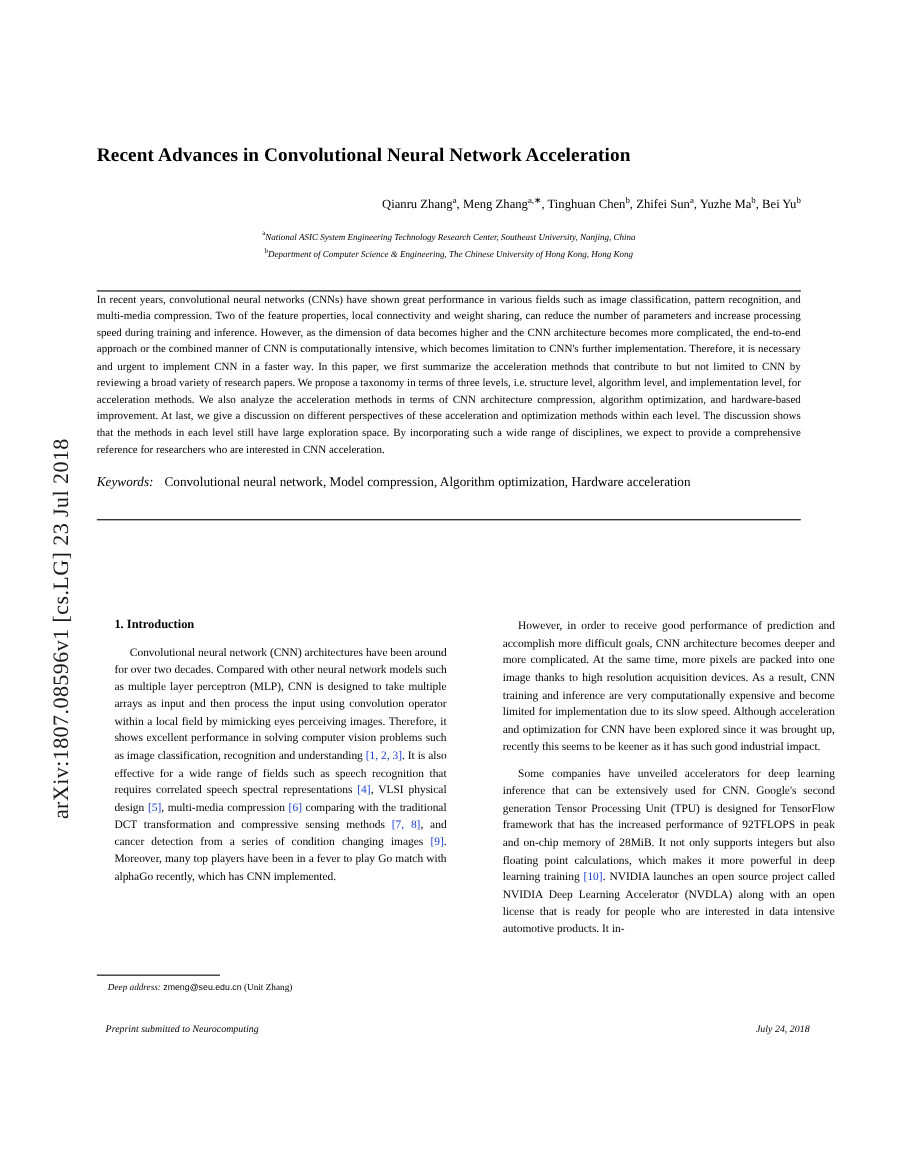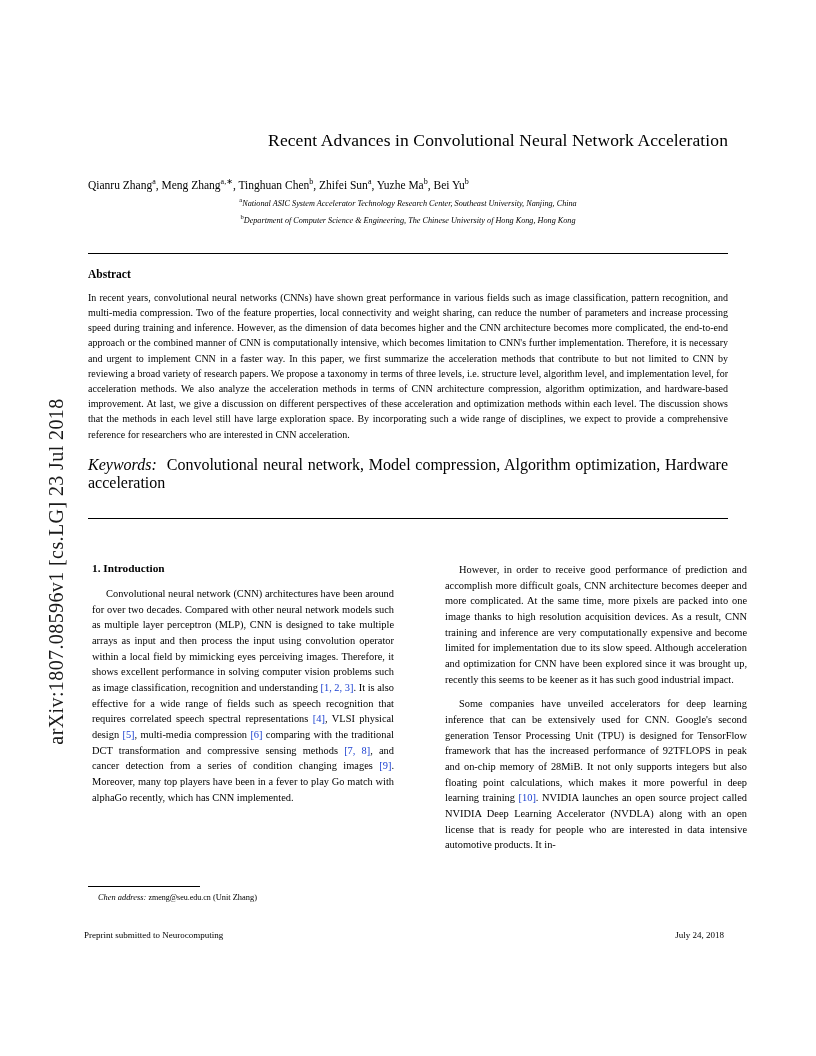--- a/index.html
+++ b/index.html
@@ -37,29 +37,29 @@
     white-space: nowrap;
   }
   .content {
     position: absolute;
     left: 88px;
     top: 130px;
     width: 640px;
   }
   h1.title {
     font-size: 17.5px;
-    font-weight: normal;
-    text-align: right;
+    font-weight: bold;
+    text-align: left;
     margin: 0 0 26px 0;
     letter-spacing: 0.1px;
   }
   .authors {
-    text-align: left;
+    text-align: right;
     font-size: 11.5px;
-    margin: 0 0 4px 0;
+    margin: 0 0 16px 0;
   }
   .authors sup {
     font-size: 8px;
   }
   .affil {
     text-align: center;
     font-size: 8.2px;
     font-style: italic;
     line-height: 1.5;
     margin: 0 0 2px 0;
@@ -79,31 +79,31 @@
     font-weight: bold;
     margin: 14px 0 10px 0;
   }
   .abstract-body {
     font-size: 10px;
     line-height: 1.52;
     text-align: justify;
     margin: 0;
   }
   .keywords {
-    font-size: 16px;
+    font-size: 12px;
     margin: 14px 0 0 0;
     text-align: justify;
   }
   .keywords i {
     font-style: italic;
   }
   .kw-gap { display: inline-block; width: 10px; }
   .columns {
     position: absolute;
-    left: 92px;
+    left: 104px;
     top: 562px;
     width: 640px;
     height: 380px;
   }
   .col {
     position: absolute;
     top: 0;
     width: 302px;
   }
   .col-left { left: 0; }
@@ -139,27 +139,28 @@
     margin: 0;
   }
   .fn-line sup { font-size: 7px; }
   .fn-email {
     font-size: 8.4px;
     line-height: 1.5;
     margin: 2px 0 0 0;
     text-indent: 10px;
   }
   .fn-email i { font-style: italic; }
-  .mono { font-family: Liberation Serif, serif; font-size: 8px; }
+  .mono { font-family: Liberation Sans, sans-serif; font-size: 8px; }
   .footer {
     position: absolute;
-    left: 84px;
+    left: 96px;
     top: 930px;
     width: 640px;
     font-size: 9px;
+    font-style: italic;
   }
   .footer .left { float: left; }
   .footer .right { float: right; }
 </style>
 </head>
 <body>
 
 <div class="page">
 
   <div class="arxiv-stamp">arXiv:1807.08596v1  [cs.LG]  23 Jul 2018</div>
@@ -170,26 +171,25 @@
 
     <div class="authors">
       <span><span>Qianru Zhang</span><sup>a</sup></span>,
       <span><span>Meng Zhang</span><sup>a,∗</sup></span>,
       <span><span>Tinghuan Chen</span><sup>b</sup></span>,
       <span><span>Zhifei Sun</span><sup>a</sup></span>,
       <span><span>Yuzhe Ma</span><sup>b</sup></span>,
       <span><span>Bei Yu</span><sup>b</sup></span>
     </div>
 
-    <div class="affil"><sup>a</sup><span>National ASIC System Accelerator Technology Research Center, Southeast University, Nanjing, China</span></div>
+    <div class="affil"><sup>a</sup><span>National ASIC System Engineering Technology Research Center, Southeast University, Nanjing, China</span></div>
     <div class="affil"><sup>b</sup><span>Department of Computer Science &amp; Engineering, The Chinese University of Hong Kong, Hong Kong</span></div>
 
     <hr class="rule">
 
-    <div class="abstract-head">Abstract</div>
     <p class="abstract-body">In recent years, convolutional neural networks (CNNs) have shown great performance in various fields such as image classification, pattern recognition, and multi-media compression. Two of the feature properties, local connectivity and weight sharing, can reduce the number of parameters and increase processing speed during training and inference. However, as the dimension of data becomes higher and the CNN architecture becomes more complicated, the end-to-end approach or the combined manner of CNN is computationally intensive, which becomes limitation to CNN's further implementation. Therefore, it is necessary and urgent to implement CNN in a faster way. In this paper, we first summarize the acceleration methods that contribute to but not limited to CNN by reviewing a broad variety of research papers. We propose a taxonomy in terms of three levels, i.e. structure level, algorithm level, and implementation level, for acceleration methods. We also analyze the acceleration methods in terms of CNN architecture compression, algorithm optimization, and hardware-based improvement. At last, we give a discussion on different perspectives of these acceleration and optimization methods within each level. The discussion shows that the methods in each level still have large exploration space. By incorporating such a wide range of disciplines, we expect to provide a comprehensive reference for researchers who are interested in CNN acceleration.</p>
 
     <p class="keywords"><i>Keywords:</i><span class="kw-gap"></span><span>Convolutional neural network, Model compression, Algorithm optimization, Hardware acceleration</span></p>
 
     <hr class="rule">
   </div>
 
   <div class="columns">
 
     <div class="col col-left">
@@ -198,21 +198,21 @@
     </div>
 
     <div class="col col-right">
       <p class="body">However, in order to receive good performance of prediction and accomplish more difficult goals, CNN architecture becomes deeper and more complicated. At the same time, more pixels are packed into one image thanks to high resolution acquisition devices. As a result, CNN training and inference are very computationally expensive and become limited for implementation due to its slow speed. Although acceleration and optimization for CNN have been explored since it was brought up, recently this seems to be keener as it has such good industrial impact.</p>
       <p class="body"><span>Some companies have unveiled accelerators for deep learning inference that can be extensively used for CNN. Google's second generation Tensor Processing Unit (TPU) is designed for TensorFlow framework that has the increased performance of 92TFLOPS in peak and on-chip memory of 28MiB. It not only supports integers but also floating point calculations, which makes it more powerful in deep learning training </span><span class="cite">[10]</span><span>. NVIDIA launches an open source project called NVIDIA Deep Learning Accelerator (NVDLA) along with an open license that is ready for people who are interested in data intensive automotive products. It in-</span></p>
     </div>
   </div>
 
   <div class="footnote-area">
     <hr class="fn-rule">
-    <p class="fn-email"><i>Chen address:</i> <span class="mono">zmeng@seu.edu.cn</span> <span>(Unit Zhang)</span></p>
+    <p class="fn-email"><i>Deep address:</i> <span class="mono">zmeng@seu.edu.cn</span> <span>(Unit Zhang)</span></p>
   </div>
 
   <div class="footer">
     <span class="left">Preprint submitted to Neurocomputing</span>
     <span class="right">July 24, 2018</span>
   </div>
 
 </div>
 
 </body></html>

